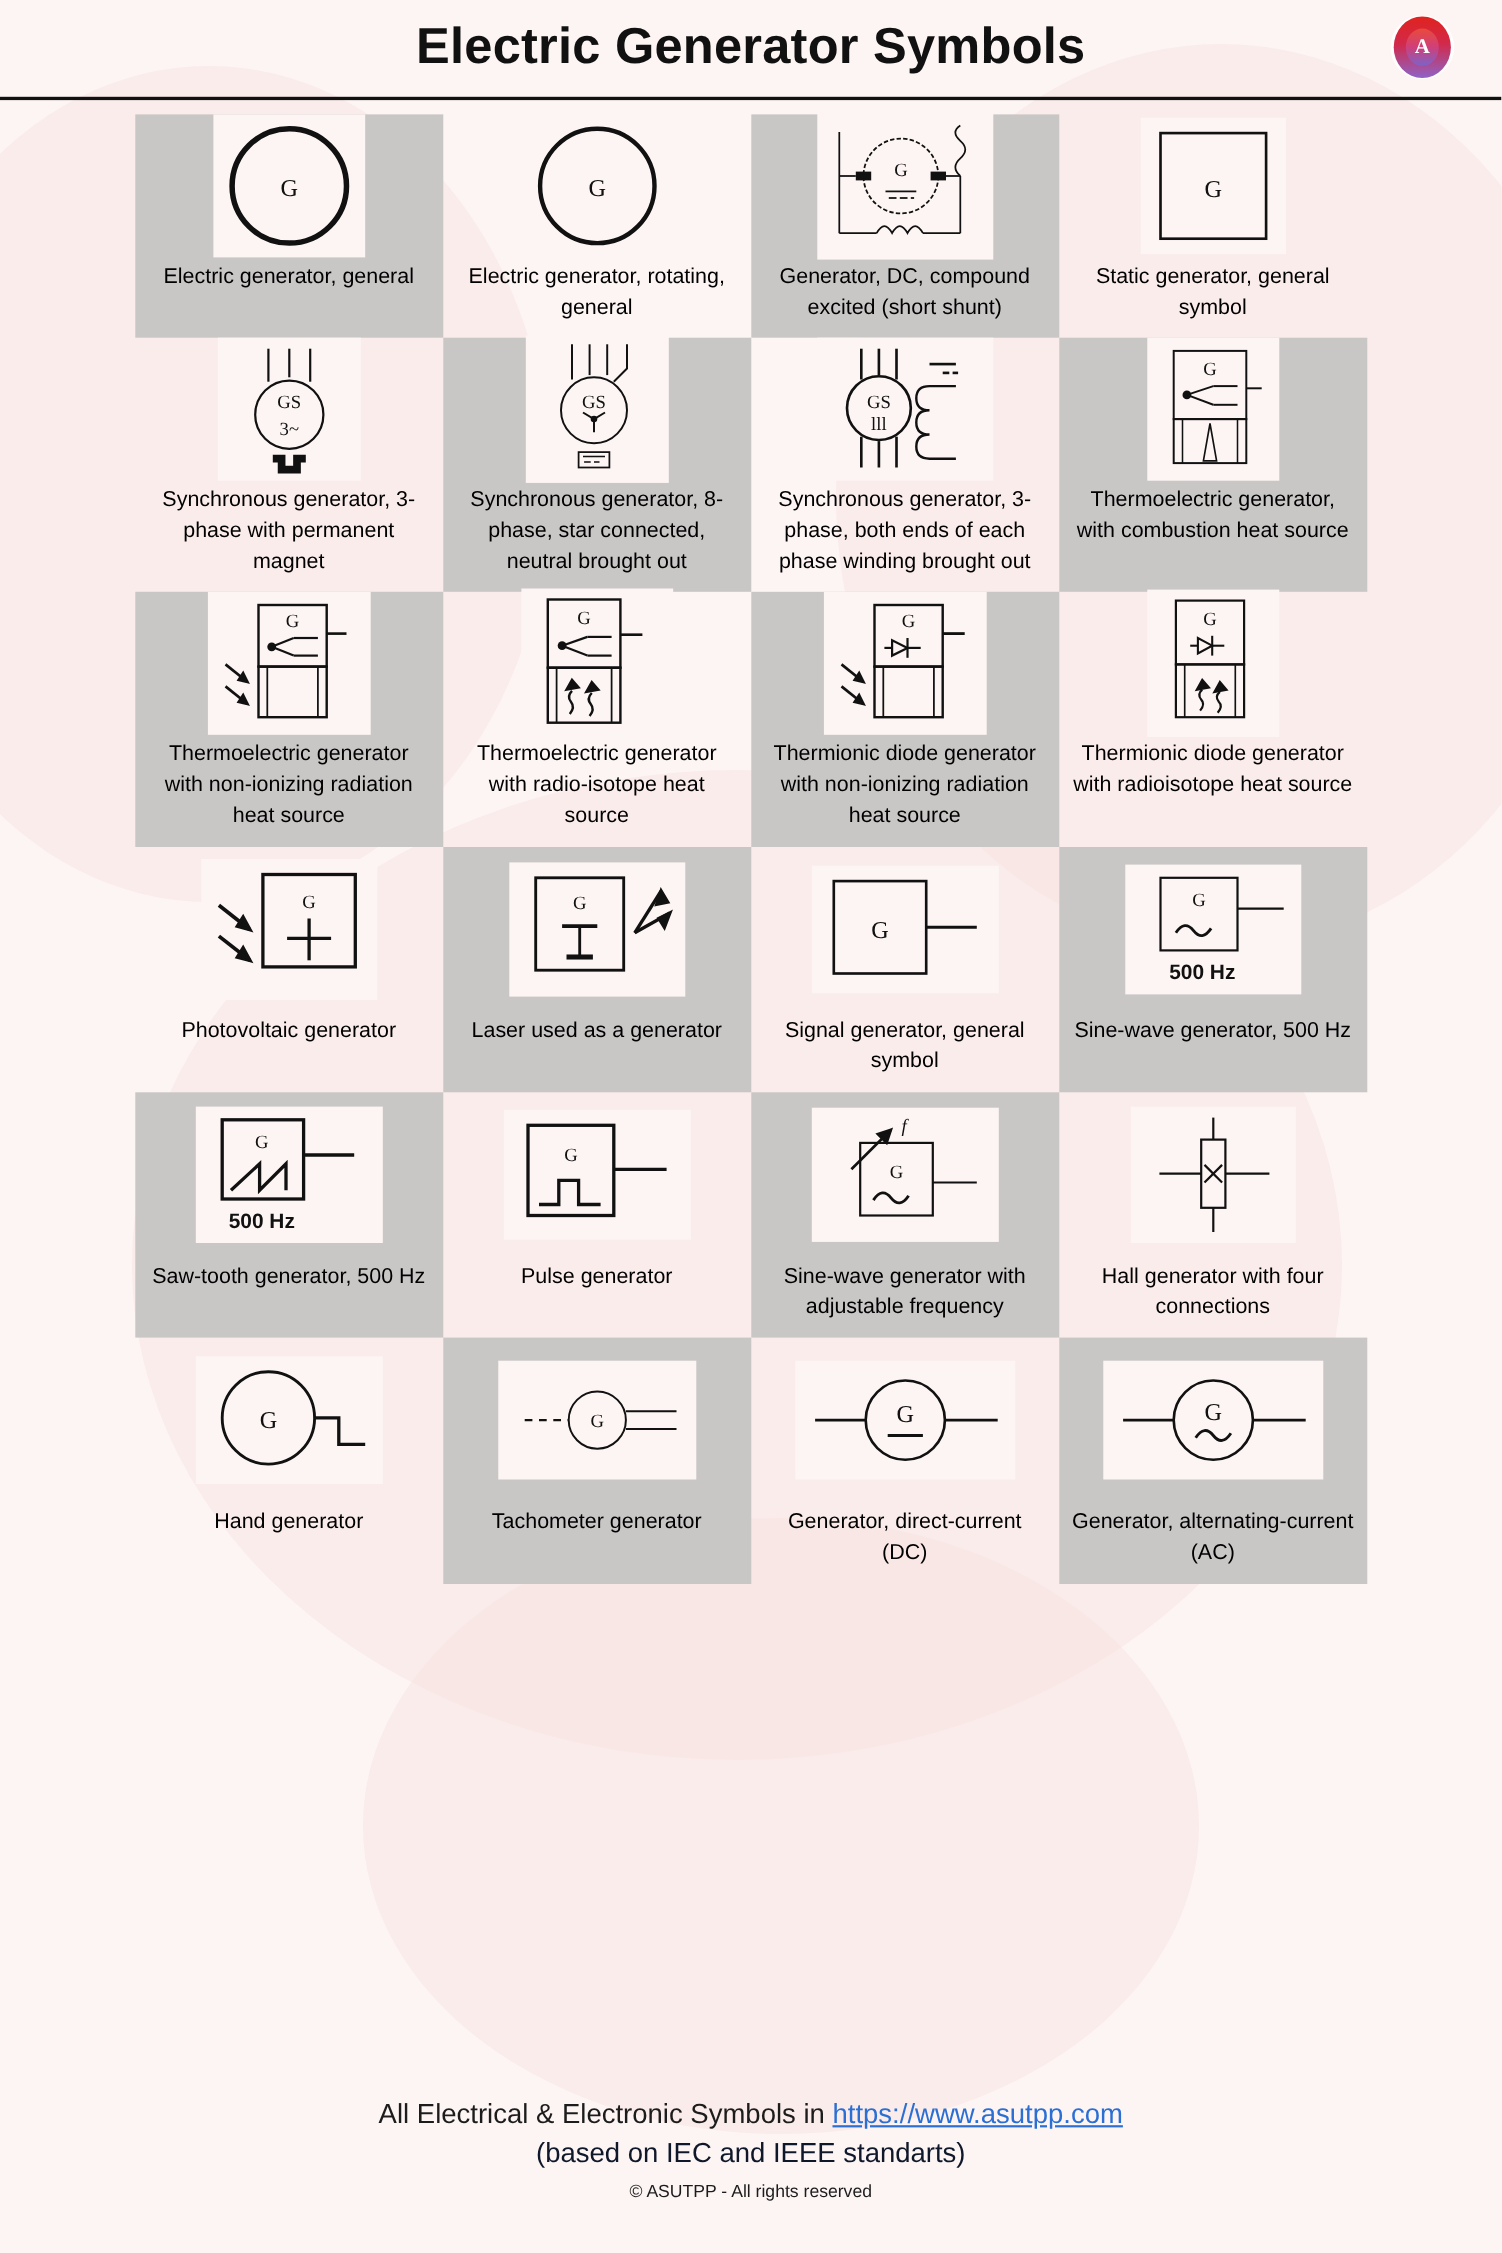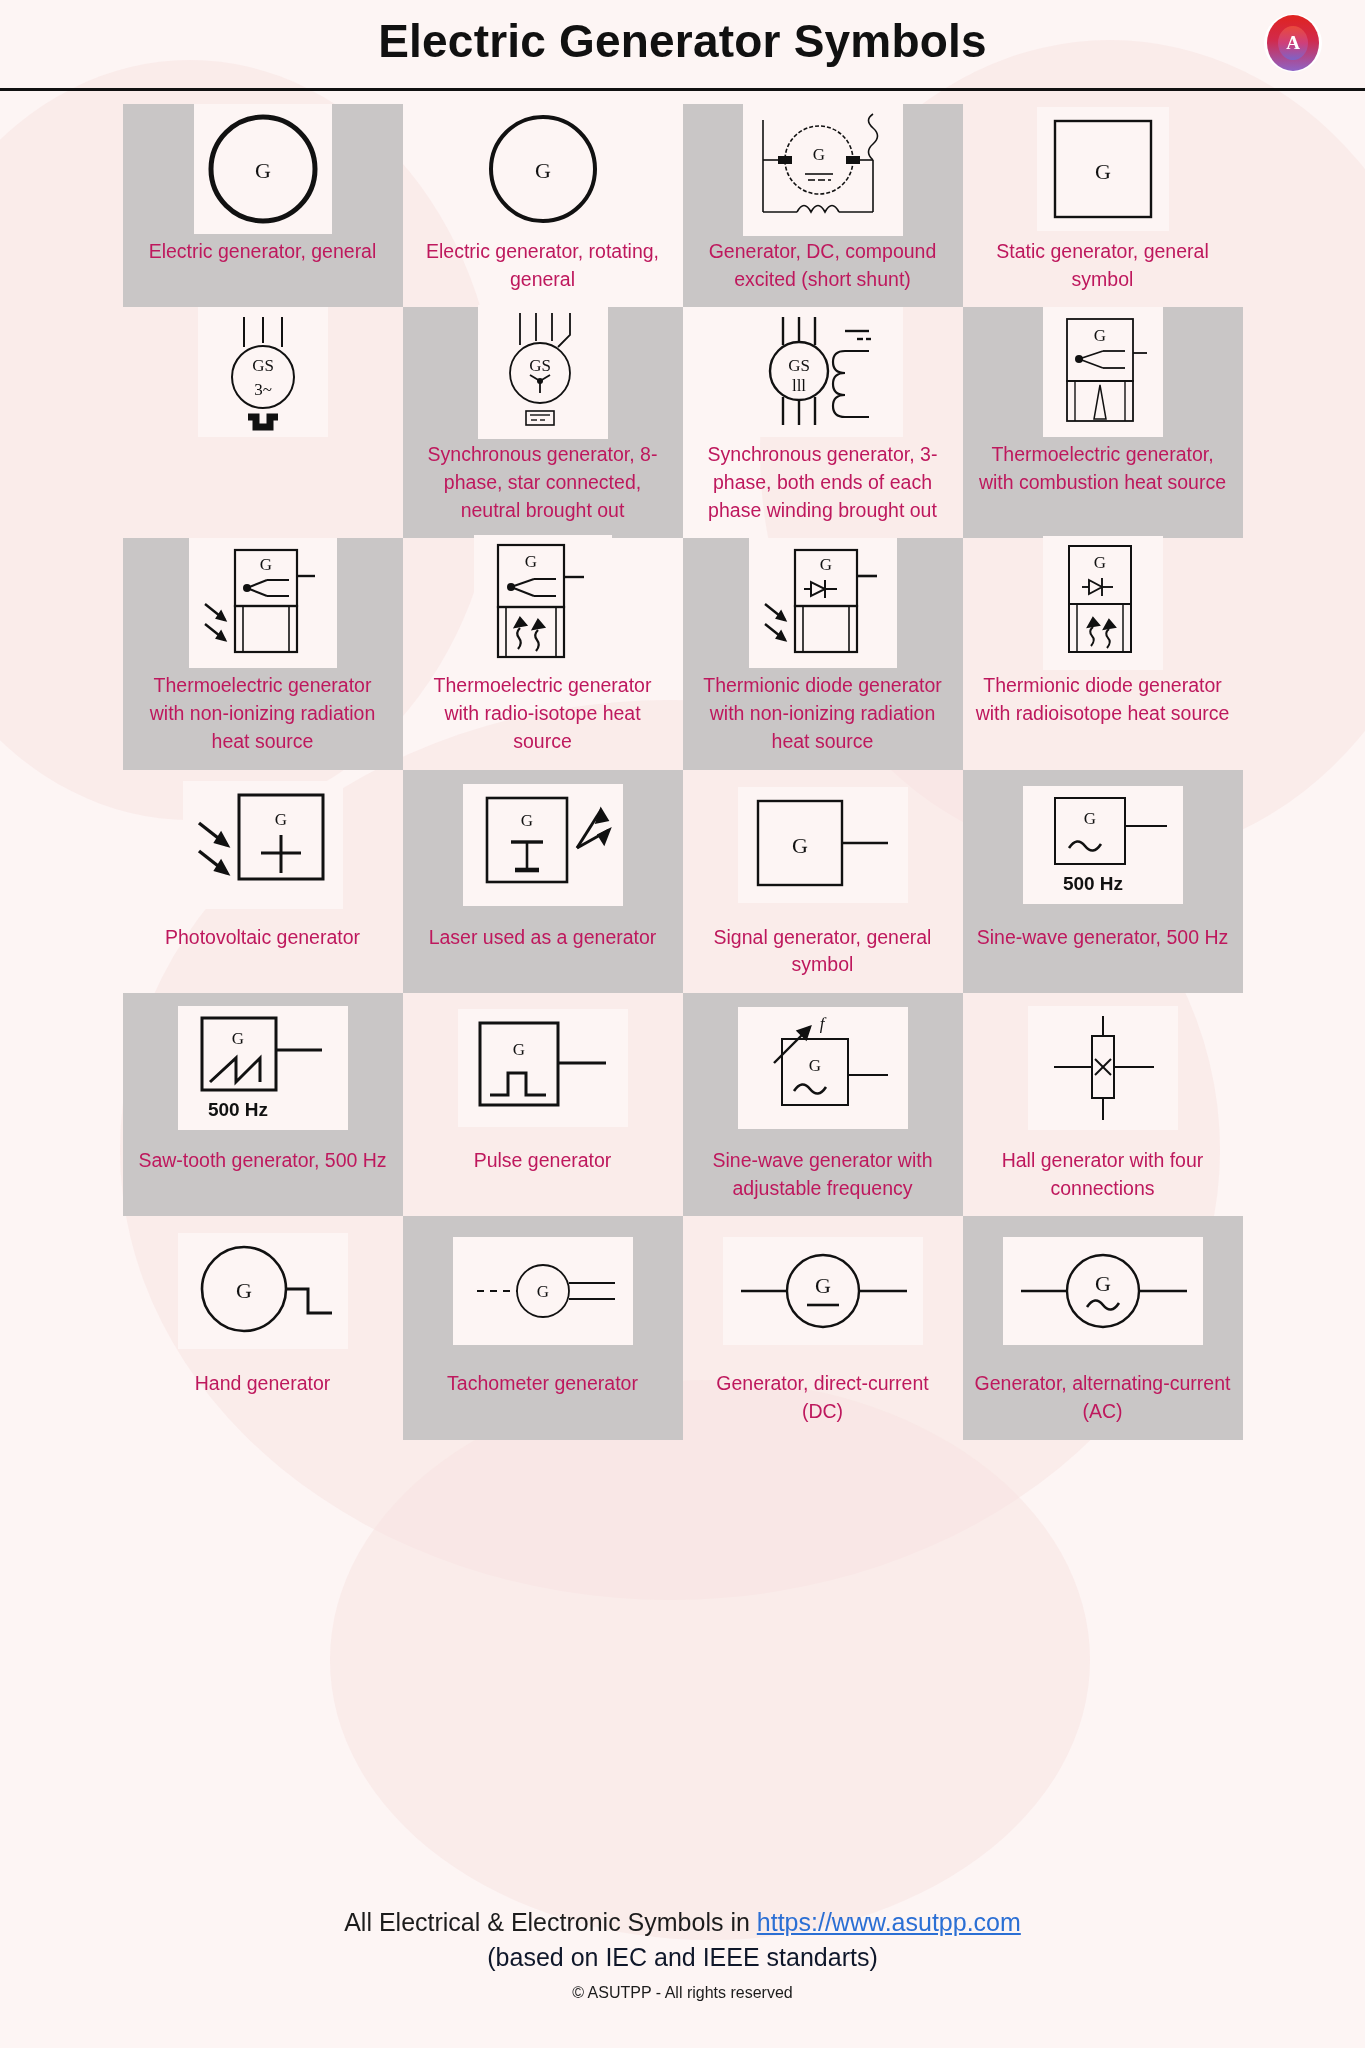--- a/index.html
+++ b/index.html
@@ -44,21 +44,21 @@
   .grid{
     position:relative;margin:12px auto 0 auto;width:1120px;
     display:grid;grid-template-columns:repeat(4,280px);
   }
   .cell{position:relative;display:flex;flex-direction:column;align-items:center;}
   .cell.shade{background:#c9c6c6;}
   .sym{height:130px;display:flex;align-items:center;justify-content:center;width:100%;}
   .sym.tall{height:150px;}
   .cap{
     font-size:19.5px;line-height:1.42;text-align:center;
-    padding:4px 12px 14px 12px;color:#be185d;
+    padding:4px 12px 14px 12px;color:#000000;
   }
   .symbox{background:#fdf5f4;padding:6px 10px;display:flex;align-items:center;justify-content:center;}
   svg{display:block;overflow:visible;}
   .lbl{font-size:22px;font-family:"Liberation Serif",serif;fill:#111;}
   .lbl-sm{font-size:17px;font-family:"Liberation Serif",serif;fill:#111;}
   .hz{font-size:19px;font-family:"Liberation Sans",sans-serif;fill:#111;font-weight:600;}
 
   
   .footer{position:absolute;left:0;right:0;bottom:46px;text-align:center;}
   .f1{font-size:25px;color:#1c1c1c;line-height:1.38;}
@@ -157,20 +157,21 @@
           <line x1="36" y1="4" x2="36" y2="34" stroke="#111" stroke-width="2"></line>
           <line x1="55" y1="4" x2="55" y2="30" stroke="#111" stroke-width="2"></line>
           <line x1="74" y1="4" x2="74" y2="34" stroke="#111" stroke-width="2"></line>
           <circle cx="55" cy="64" r="31" fill="none" stroke="#111" stroke-width="2"></circle>
           <text class="lbl-sm" x="55" y="58" text-anchor="middle">GS</text>
           <text class="lbl-sm" x="55" y="82" text-anchor="middle">3~</text>
           <path d="M40 104 h8 v10 h14 v-10 h8" fill="none" stroke="#111" stroke-width="7"></path>
         </svg>
           </div>
         </div>
+      <div class="cap">Synchronous generator, 3-phase with permanent magnet</div>
     </div>
 
     <div class="cell shade">
       <div class="sym">
           <div class="symbox">
         <svg width="110" height="122" viewBox="0 0 110 122">
           <line x1="32" y1="2" x2="32" y2="34" stroke="#111" stroke-width="1.8"></line>
           <line x1="48" y1="2" x2="48" y2="30" stroke="#111" stroke-width="1.8"></line>
           <line x1="64" y1="2" x2="64" y2="30" stroke="#111" stroke-width="1.8"></line>
           <path d="M82 2 L82 24 L70 36" fill="none" stroke="#111" stroke-width="1.8"></path>

